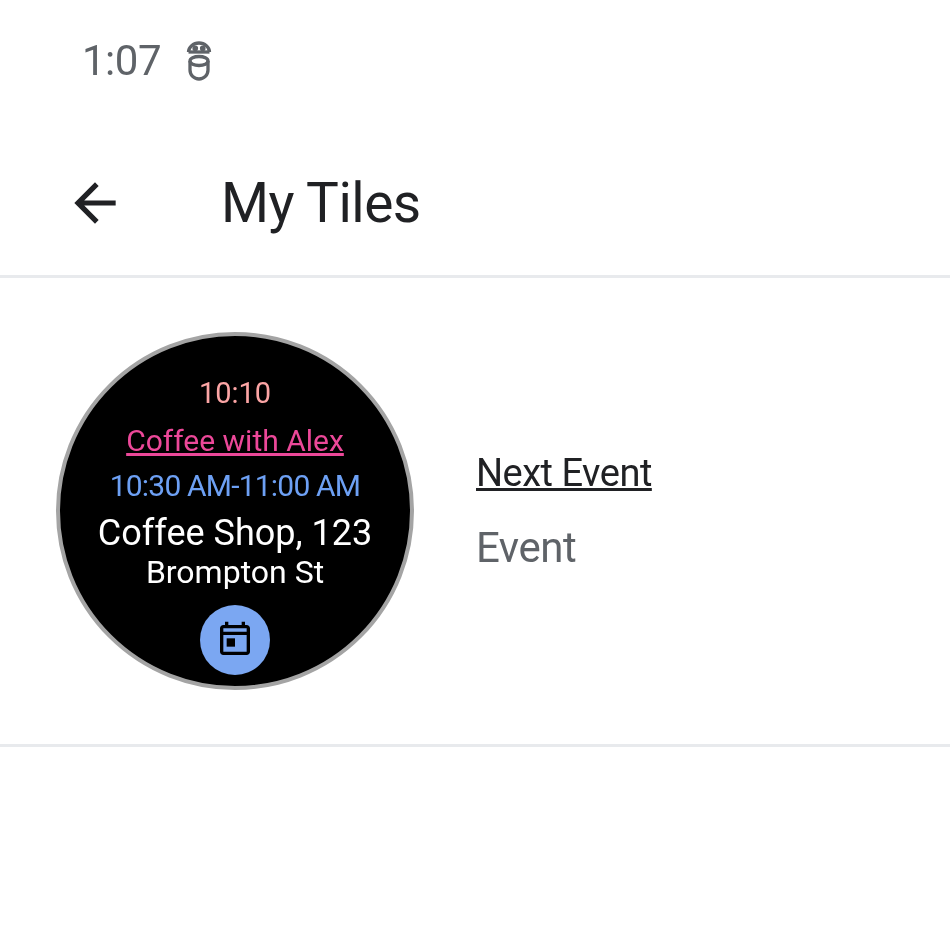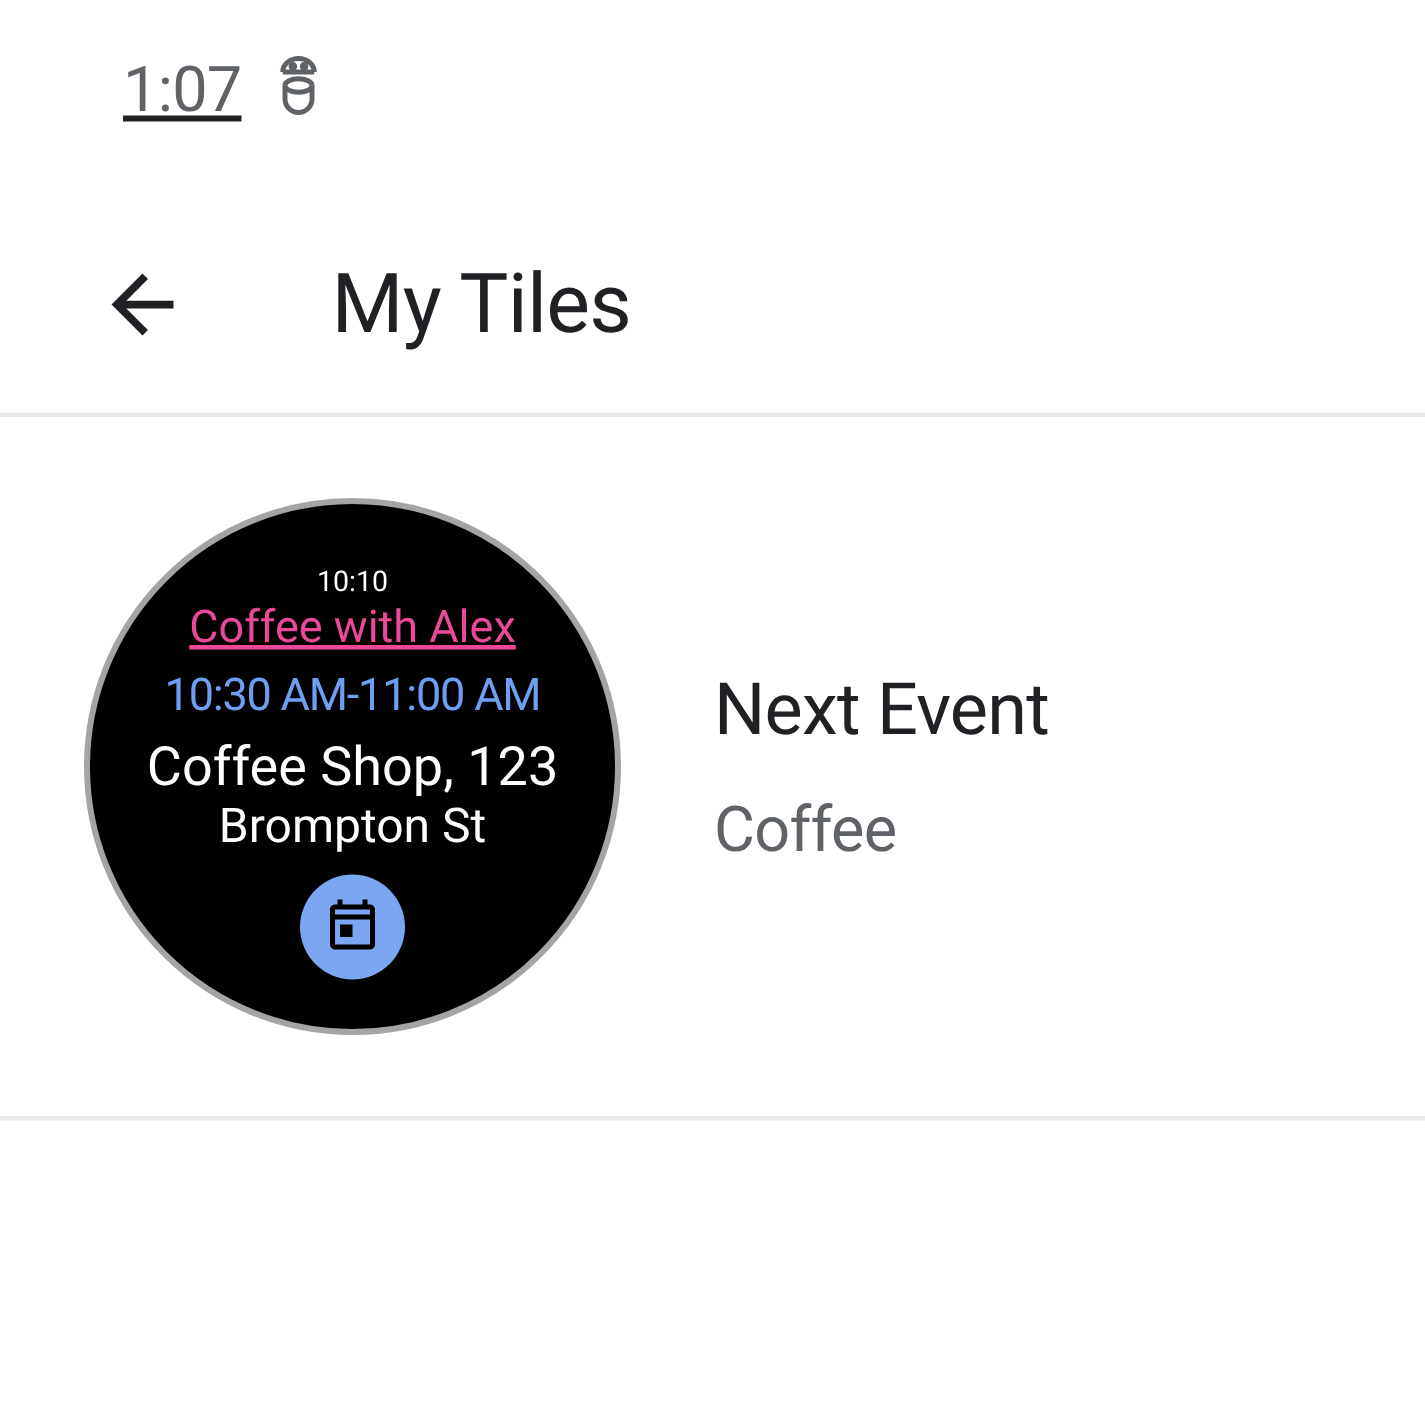--- a/index.html
+++ b/index.html
@@ -10,24 +10,23 @@
     body {
       width: 950px;
       height: 950px;
       background: #ffffff;
       font-family: 'Roboto', 'Segoe UI', Arial, sans-serif;
       color: #202124;
       overflow: hidden;
     }
     .status-bar {
       display: flex;
-      align-items: flex-start;
+      align-items: center;
       padding: 36px 0 0 82px;
       gap: 20px;
-      text-decoration: underline;
     }
     .status-time {
       font-size: 42px;
       font-weight: 400;
       color: #5f6368;
       letter-spacing: -0.5px;
     }
     .status-icon {
       width: 36px;
       height: 42px;
@@ -69,24 +68,24 @@
       background: #000000;
       border: 4px solid #a4a4a4;
       display: flex;
       flex-direction: column;
       align-items: center;
       padding-top: 40px;
       position: relative;
       flex-shrink: 0;
     }
     .wf-time {
-      color: #ffffff;
-      font-size: 19px;
+      color: #fca5a5;
+      font-size: 29px;
       font-weight: 400;
-      margin-bottom: 2px;
+      margin-bottom: 13px;
     }
     .wf-title {
       color: #ec4899;
       font-size: 30px;
       font-weight: 400;
       margin-bottom: 10px;
       text-decoration: underline;
     }
     .wf-range {
       color: #6da0f4;
@@ -121,24 +120,25 @@
       width: 40px;
       height: 40px;
       color: #000000;
     }
     .tile-info {
       display: flex;
       flex-direction: column;
       gap: 28px;
     }
     .tile-title {
-      font-size: 48px;
+      font-size: 38px;
       font-weight: 400;
       color: #202124;
       letter-spacing: -0.5px;
+      text-decoration: underline;
     }
     .tile-subtitle {
       font-size: 42px;
       font-weight: 400;
       color: #5f6368;
       letter-spacing: -0.5px;
     }
   </style>
 </head>
 <body>
@@ -180,17 +180,17 @@
       <span class="wf-cal-icon">
         <svg viewBox="0 0 24 24" fill="currentColor">
           <path d="M19 3h-1V1h-2v2H8V1H6v2H5c-1.1 0-2 .9-2 2v14c0 1.1.9 2 2 2h14c1.1 0 2-.9 2-2V5c0-1.1-.9-2-2-2zm0 16H5V9h14v10zm0-12H5V5h14v2z"></path>
           <rect x="7" y="11" width="5" height="5"></rect>
         </svg>
       </span>
     </div>
   </div>
   <div class="tile-info">
     <div class="tile-title">Next Event</div>
-    <div class="tile-subtitle">Coffee</div>
+    <div class="tile-subtitle">Event</div>
   </div>
 </div>
 
 <div class="divider"></div>
 
 </body></html>

